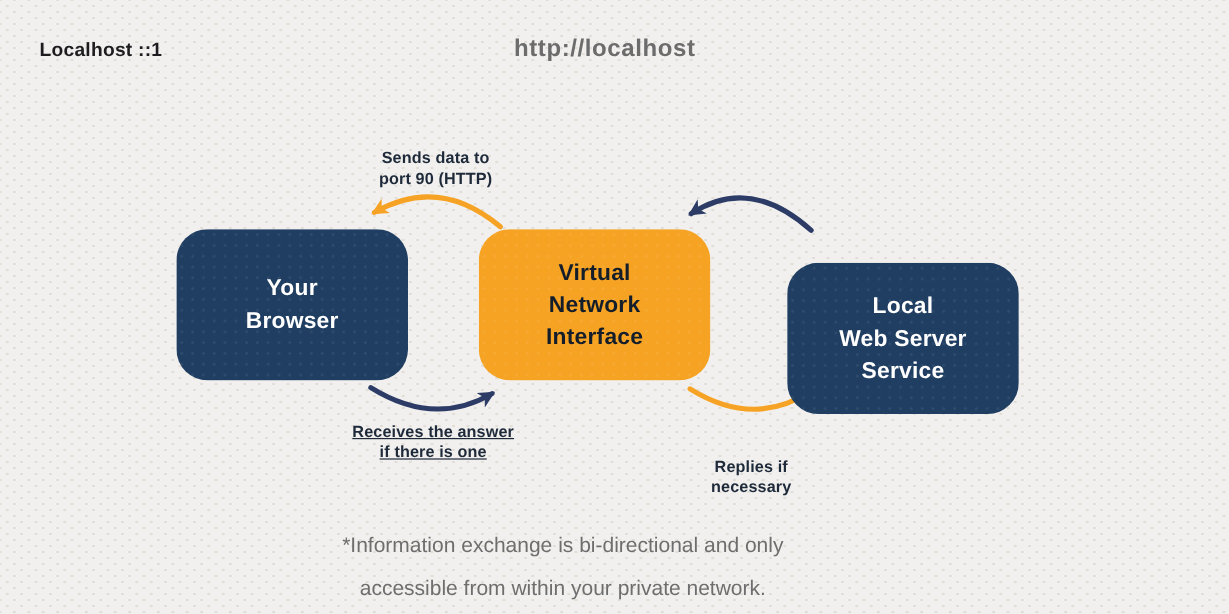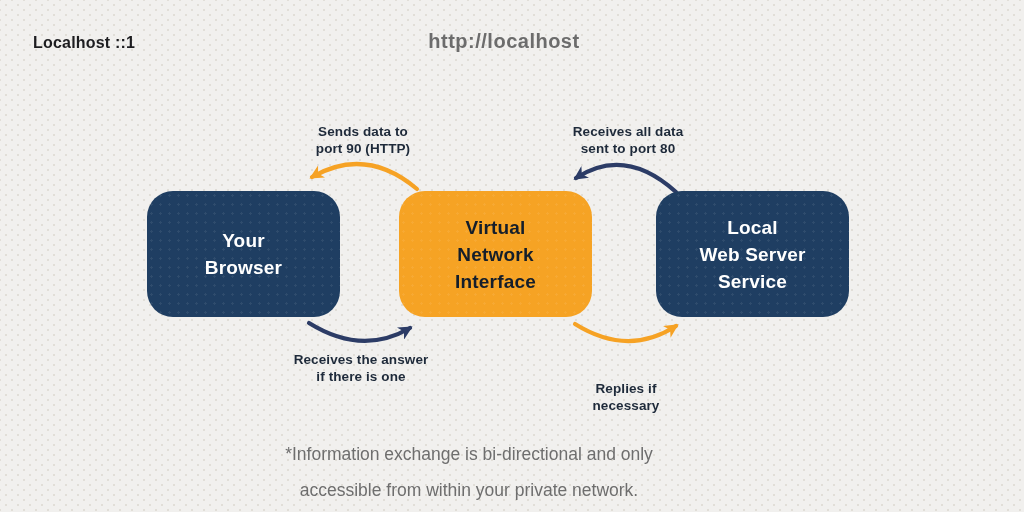--- a/index.html
+++ b/index.html
@@ -33,21 +33,21 @@
   #node-interface{left:399px;}
   #node-server{left:656px;}
   .arrows-layer{position:absolute;left:0;top:0;pointer-events:none;}
   .arrow-label{
     position:absolute;transform:translateX(-50%);
     text-align:center;font-weight:bold;font-size:13.5px;line-height:17px;
     color:#1e2a3a;white-space:pre-line;letter-spacing:.1px;
   }
   #label-sends{left:363px;top:123px;}
   #label-receives-all{left:628px;top:123px;}
-  #label-receives-answer{left:361px;top:351px;}
+  #label-receives-answer{left:361px;top:351px;text-decoration:underline;}
   #label-replies{left:626px;top:351px;margin-top:29px;}
   .footnote{
     position:absolute;left:469px;top:436px;transform:translateX(-50%);
     width:460px;text-align:center;font-size:17.5px;line-height:36px;
     color:#6e6e6e;white-space:pre-line;
   }
 </style>
 </head>
 <body>
 
@@ -72,29 +72,27 @@
     <path d="M 575 324 Q 628 357 676 326" fill="none" stroke-width="4.2" stroke-linecap="round" marker-end="url(#ah-orange)" stroke="#F6A224"></path>
   </svg>
 
   <div class="node" id="node-browser" style="background-color: rgb(31, 62, 98); color: rgb(255, 255, 255);">Your
 Browser</div>
 
   <div class="node" id="node-interface" style="background-color: rgb(246, 163, 36); color: rgb(20, 30, 43);">Virtual
 Network
 Interface</div>
 
-  <div class="node" id="node-server" style="background-color: rgb(31, 62, 98); color: rgb(255, 255, 255);">Local
+  <div class="node" id="node-server" style="background-color: rgb(31, 62, 98); color: rgb(255, 255, 255); margin-top: 28px;">Local
 Web Server
 Service</div>
 
   <div class="arrow-label" id="label-sends">Sends data to
 port 90 (HTTP)</div>
 
-  <div class="arrow-label" id="label-receives-all">Receives all data
-sent to port 80</div>
 
   <div class="arrow-label" id="label-receives-answer">Receives the answer
 if there is one</div>
 
   <div class="arrow-label" id="label-replies">Replies if
 necessary</div>
 
   <div class="footnote">*Information exchange is bi-directional and only
 accessible from within your private network.</div>
 

